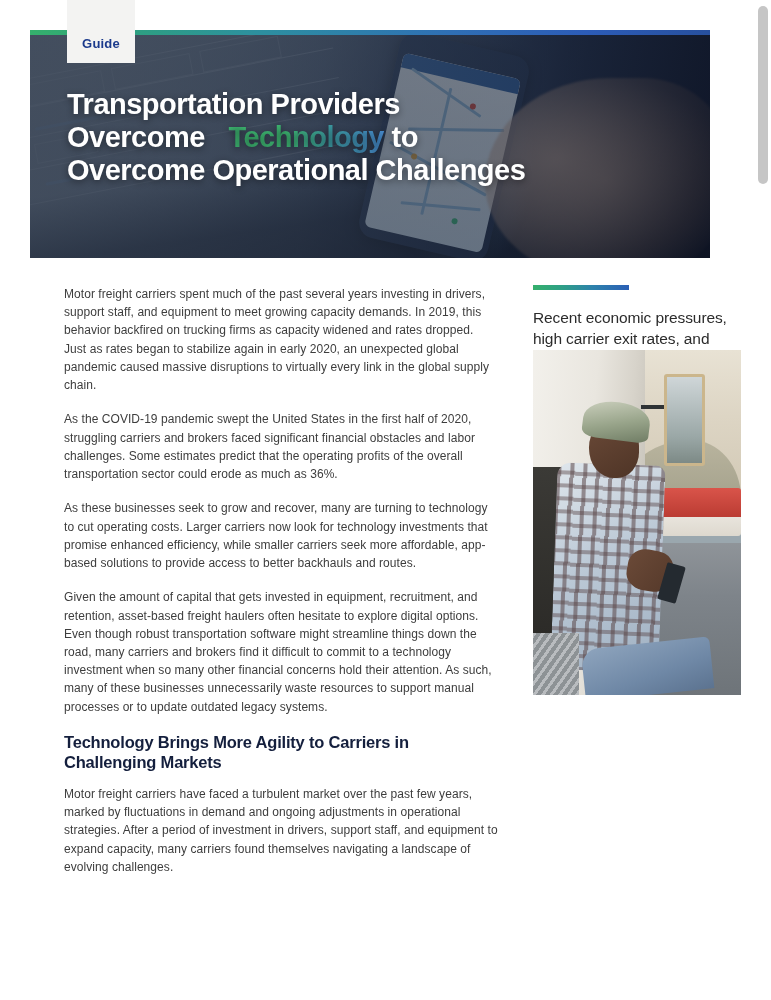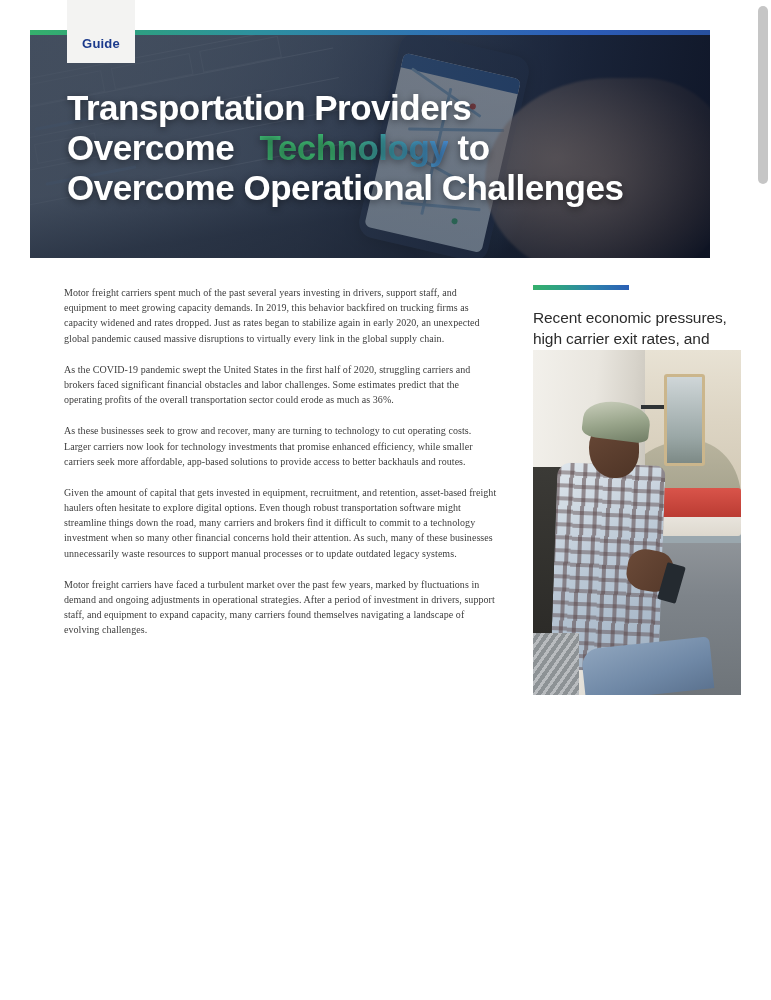--- a/index.html
+++ b/index.html
@@ -158,21 +158,21 @@
     color: #1b3a8c;
     letter-spacing: .2px;
   }
 
   
   #hero-title {
     position: absolute;
     left: 37px; top: 88px;
     width: 620px;
     z-index: 6;
-    font-size: 35px;
+    font-size: 29px;
     line-height: 1.14;
     font-weight: bold;
     color: #ffffff;
     letter-spacing: -.5px;
     text-shadow: 0 2px 7px rgba(0,0,0,.45);
   }
   #hero-title .grad {
     background: linear-gradient(92deg,#3fba74 0%, #3fba74 38%, #3e9fa8 66%, #4a8fd6 100%);
     -webkit-background-clip: text;
     background-clip: text;
@@ -193,25 +193,24 @@
     width: 434px;
   }
   #col-side {
     position: absolute;
     left: 503px; top: 0;
     width: 207px;
   }
 
   p.body {
     margin: 0 0 16px 0;
-    font-size: 10px;
+    font-size: 12px;
     line-height: 1.52;
     color: #3d3d3d;
     letter-spacing: .005em;
-    font-family: Liberation Serif, serif;
   }
   h2.section {
     margin: 6px 0 12px 0;
     font-size: 16.5px;
     line-height: 1.24;
     font-weight: bold;
     color: #141f3d;
     letter-spacing: -.2px;
   }
 
@@ -396,20 +395,21 @@
       <div>Overcome Operational Challenges</div>
     </div>
 
     <div id="content">
 
       <div id="col-main">
         <p class="body">Motor freight carriers spent much of the past several years investing in drivers, support staff, and equipment to meet growing capacity demands. In 2019, this behavior backfired on trucking firms as capacity widened and rates dropped. Just as rates began to stabilize again in early 2020, an unexpected global pandemic caused massive disruptions to virtually every link in the global supply chain.</p>
         <p class="body">As the COVID-19 pandemic swept the United States in the first half of 2020, struggling carriers and brokers faced significant financial obstacles and labor challenges. Some estimates predict that the operating profits of the overall transportation sector could erode as much as 36%.</p>
         <p class="body">As these businesses seek to grow and recover, many are turning to technology to cut operating costs. Larger carriers now look for technology investments that promise enhanced efficiency, while smaller carriers seek more affordable, app-based solutions to provide access to better backhauls and routes.</p>
         <p class="body">Given the amount of capital that gets invested in equipment, recruitment, and retention, asset-based freight haulers often hesitate to explore digital options. Even though robust transportation software might streamline things down the road, many carriers and brokers find it difficult to commit to a technology investment when so many other financial concerns hold their attention. As such, many of these businesses unnecessarily waste resources to support manual processes or to update outdated legacy systems.</p>
+        <h2 class="section">Technology Brings More Agility to Carriers in Challenging Markets</h2>
         <p class="body">Motor freight carriers have faced a turbulent market over the past few years, marked by fluctuations in demand and ongoing adjustments in operational strategies. After a period of investment in drivers, support staff, and equipment to expand capacity, many carriers found themselves navigating a landscape of evolving challenges.</p>
       </div>
 
       <div id="col-side">
         <div id="side-rule"></div>
         <div id="pullquote"><span>Recent economic pressures, high carrier exit rates, and changing consumer demand have prompted carriers to reassess their operational and investment strategies. There is </span><b>a notable shift toward digitization and technological integration</b><span> within the supply chain </span><b>to streamline operations and reduce costs</b><span>.</span></div>
       </div>
 
     </div>
 

